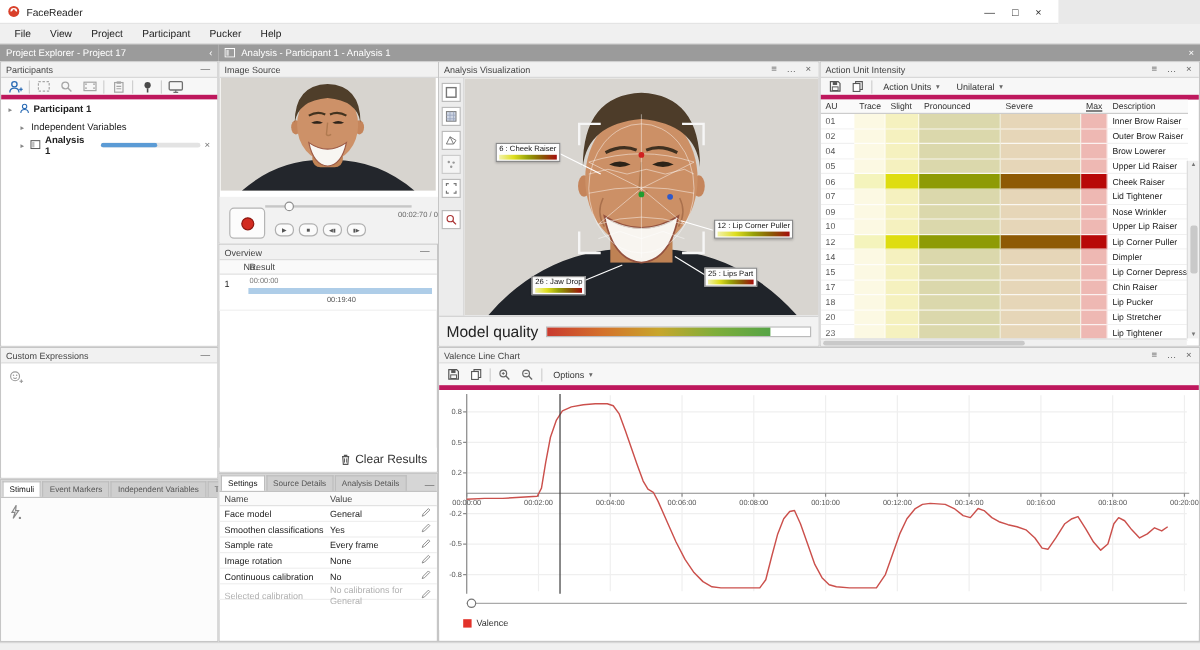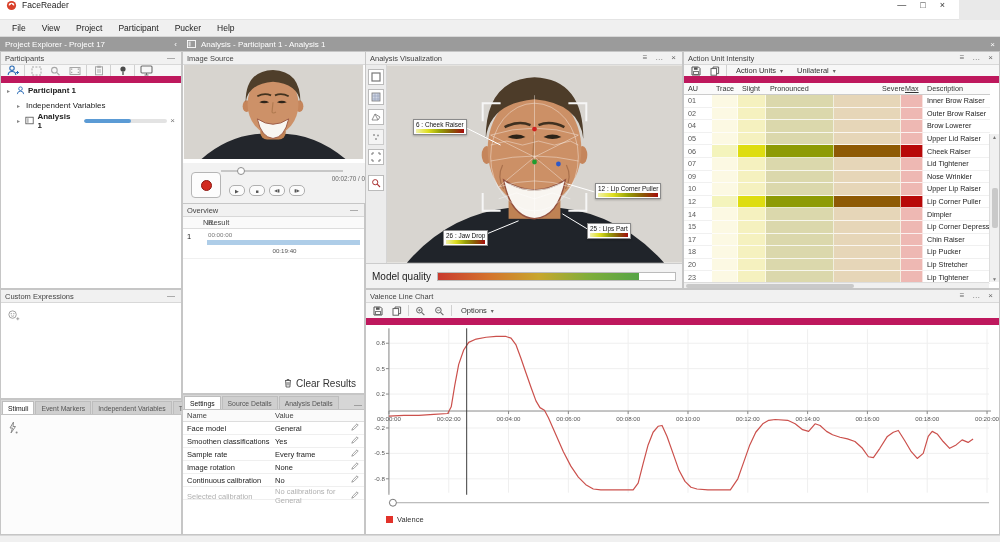--- a/index.html
+++ b/index.html
@@ -1,28 +1,28 @@
 <!DOCTYPE html>
 <html><head>
 <meta charset="utf-8">
 <style>
 *{margin:0;padding:0;box-sizing:border-box}
 body{font-family:"Liberation Sans",sans-serif;background:#fff}
 #root{position:relative;width:1000px;height:542px;overflow:hidden;background:#e9e9e9;color:#222}
 .abs{position:absolute}
-.titlebar{left:0;top:0;width:959px;height:20px;background:#fff;border-bottom:1px solid #e4e4e4;display:flex;align-items:flex-start;padding:0 6px;gap:5px;font-size:8.5px}
+.titlebar{left:0;top:0;width:882px;height:20px;background:#fff;border-bottom:1px solid #e4e4e4;display:flex;align-items:center;padding:0 6px;gap:5px;font-size:8.5px}
 .winctrls{margin-left:auto;display:flex;gap:14px;color:#333;font-size:9px;padding-right:8px}
 .menubar{left:0;top:20px;width:1000px;height:17px;background:#f0f0f0;border-bottom:1px solid #d8d8d8;display:flex;align-items:center;padding-left:4px}
 .menu-item{font-size:8.5px;color:#222;padding:2px 8px;cursor:default}
 .graybar{background:#9b9b9b;color:#fff;font-size:8px;display:flex;align-items:center;padding:0 5px;gap:5px}
 .panel{background:#fff;border:1px solid #c6c6c6}
 .panel-h{height:13px;background:#f1f1f1;border-bottom:1px solid #d8d8d8;display:flex;align-items:center;font-size:7.5px;color:#444;padding:0 4px;gap:4px}
 .ph-sp{flex:1}
 .hicon{color:#666;font-size:8px;line-height:1;padding:0 2px;cursor:default}
-.toolbar{display:flex;align-items:center;gap:4px;padding:2px 4px;background:#f7f7f7;border-bottom:7px solid #be185d;height:18px}
+.toolbar{display:flex;align-items:center;gap:4px;padding:2px 4px;background:#f7f7f7;border-bottom:4px solid #be185d;height:18px}
 .tbtn{min-width:15px;height:14px;display:flex;align-items:center;justify-content:center;border:1px solid transparent}
 .tsep{width:1px;height:11px;background:#d0d0d0}
 .ddbtn{font-size:7.5px;color:#333;padding:1px 5px;display:flex;gap:4px;align-items:center}
 .tabbar{display:flex;background:#d6d6d6;border-bottom:1px solid #c2c2c2;height:15px;align-items:flex-end;padding-left:1px}
 .tab{font-size:6.8px;padding:2.5px 5px;color:#555;background:#cfcfcf;border:1px solid #bdbdbd;border-bottom:none;margin-right:1px;white-space:nowrap}
 .tab.active{background:#fff;color:#111}
 .tree-row{display:flex;align-items:center;gap:3px;height:15px;padding-left:6px;font-size:8px}
 .tarrow{color:#888;font-size:6px;width:6px}
 .bold{font-weight:bold}
 .ptrack{width:92px;height:4px;background:#e3e3e3;border-radius:2px;margin-left:8px;overflow:hidden}
@@ -425,21 +425,21 @@
           <circle cx="148" cy="97" r="2.4" fill="#1f9d2f"></circle>
           <circle cx="172" cy="99" r="2.4" fill="#2f59c9"></circle>
         </svg>
         <div class="ann" style="left:26px;top:54px"><span>6 : Cheek Raiser</span><div class="annbar"></div></div>
         <div class="ann" style="left:208px;top:118px"><span>12 : Lip Corner Puller</span><div class="annbar"></div></div>
         <div class="ann" style="left:56px;top:165px"><span>26 : Jaw Drop</span><div class="annbar"></div></div>
         <div class="ann" style="left:200px;top:158px"><span>25 : Lips Part</span><div class="annbar"></div></div>
       </div>
     </div>
     <div style="position:absolute;left:0;right:0;bottom:0;height:25px;background:#f2f2f2;border-top:1px solid #ccc;display:flex;align-items:center;padding:0 6px;gap:6px">
-      <span style="font-size:10px;color:#222">Model quality</span>
+      <span style="font-size:13px;color:#222">Model quality</span>
       <span style="flex:1;height:9px;background:#fff;border:1px solid #bbb;position:relative">
         <span style="position: absolute; left: 0px; top: 0px; bottom: 0px; background: linear-gradient(90deg, rgb(201, 58, 46), rgb(212, 114, 44), rgb(200, 166, 44), rgb(127, 174, 58), rgb(86, 164, 70)); width: 85%;"></span>
       </span>
     </div>
   </div>
 
   <div class="abs panel" style="left:683px;top:51px;width:317px;height:238px">
     <div class="panel-h">
       <span>Action Unit Intensity</span>
       <span class="ph-sp"></span>
@@ -469,21 +469,21 @@
       <span class="ddbtn">
           <span>Unilateral</span>
           <span style="font-size:6px;color:#666">▾</span>
         </span>
     </div>
     <div class="au-head" id="au-head" style="width:306px">
         <span style="padding-left: 4px;">AU</span>
         <span style="padding-left: 4px;">Trace</span>
         <span style="padding-left: 4px;">Slight</span>
         <span style="padding-left: 4px;">Pronounced</span>
-        <span style="padding-left: 4px; margin-left: 44px;">Severe</span>
+        <span style="padding-left: 4px;">Severe</span>
         <span style="padding-left: 4px; text-decoration: underline;">Max</span>
         <span style="padding-left: 4px;">Description</span>
       </div>
     <div id="au-rows" style="width:306px;height:189px;overflow:hidden;background:#fff">
         <div class="au-row">
           <span class="num">01</span>
           <span class="au-cell" style="background: rgb(252, 249, 227);"></span>
           <span class="au-cell" style="background: rgb(245, 241, 191);"></span>
           <span class="au-cell" style="background: rgb(219, 216, 172);"></span>
           <span class="au-cell" style="background: rgb(230, 214, 184);"></span>

